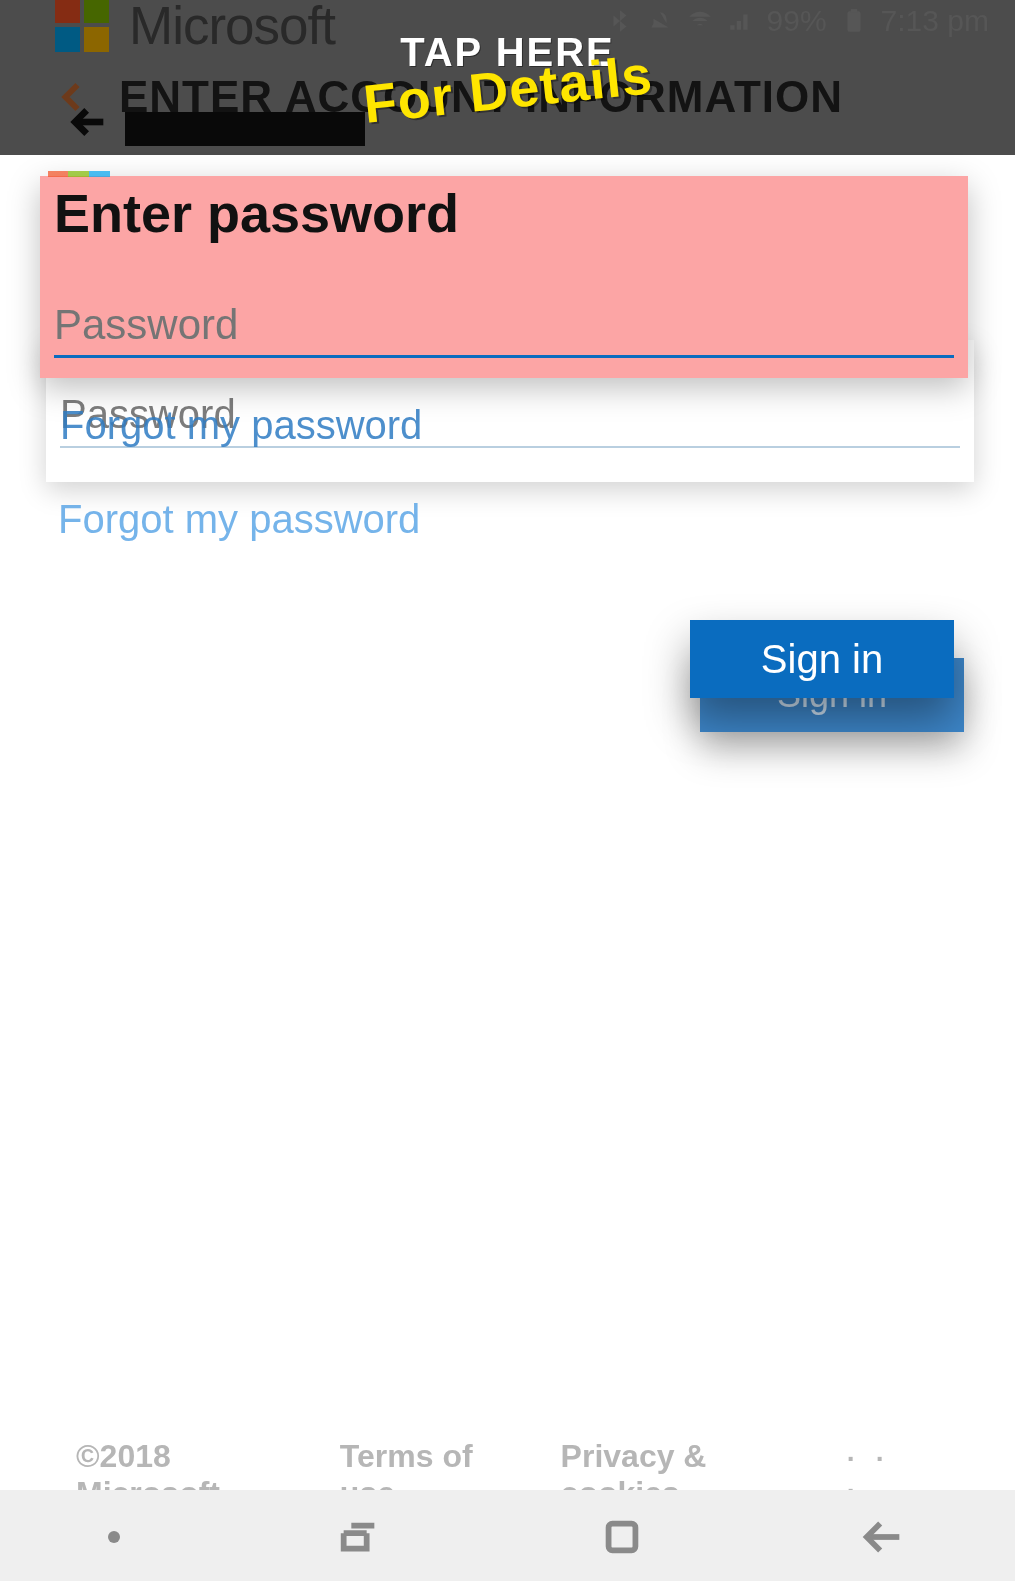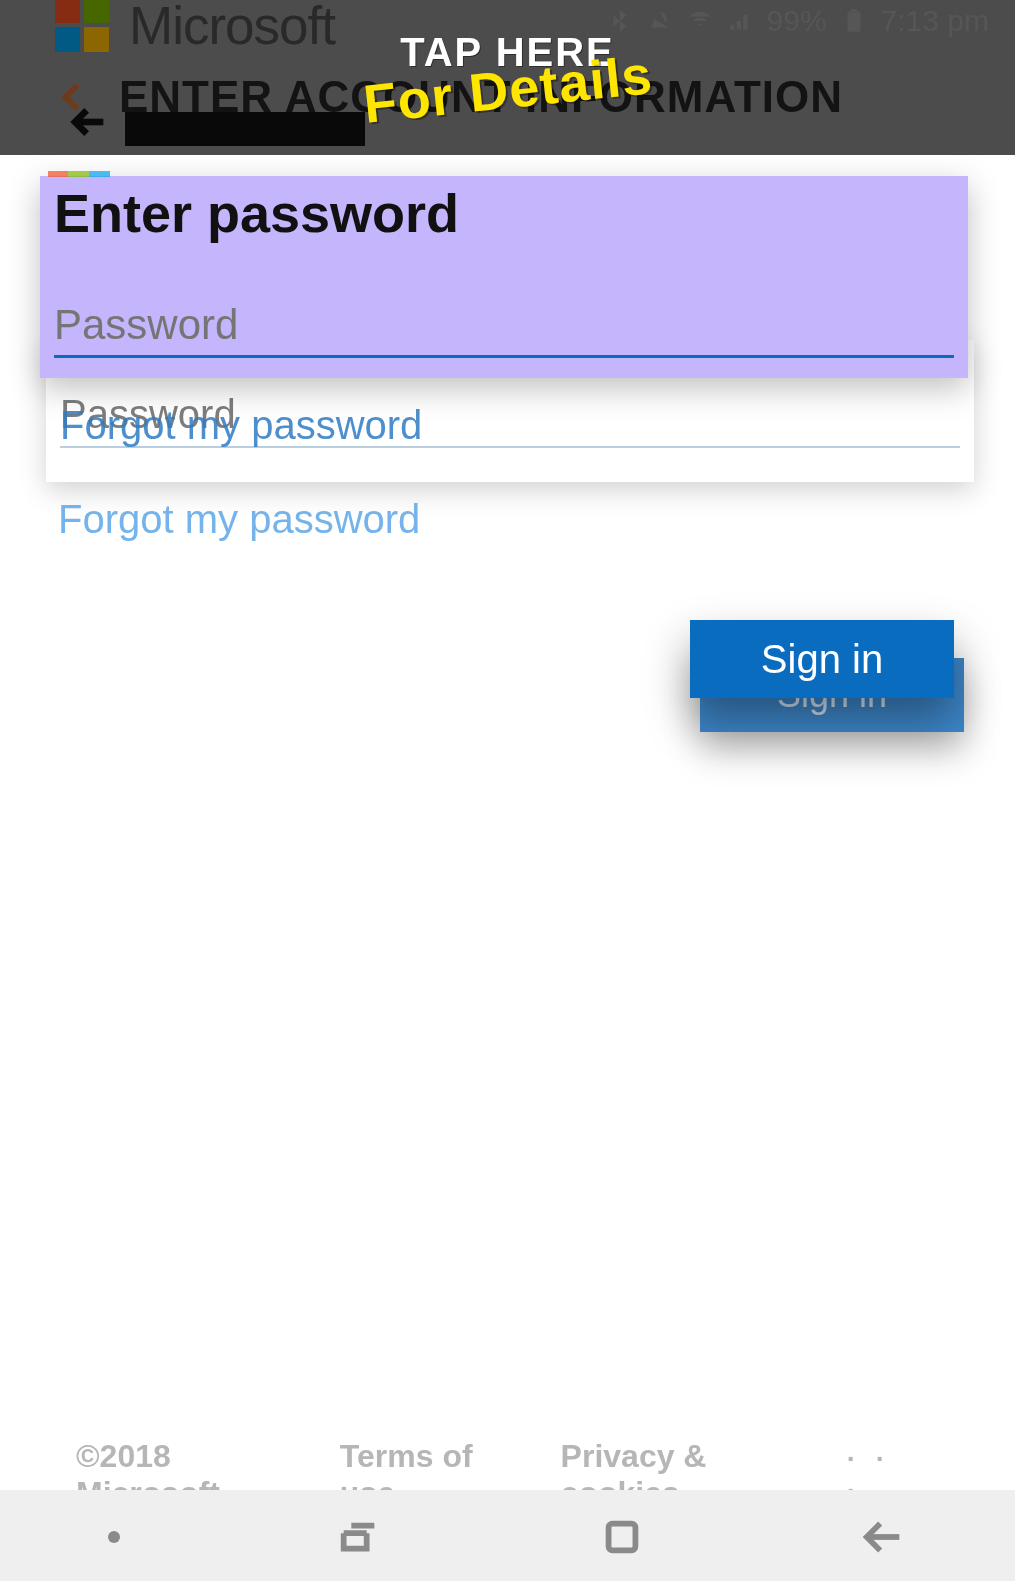--- a/index.html
+++ b/index.html
@@ -68,21 +68,21 @@
   .ghost-forgot-overlay {
     position:absolute; left:60px; top:403px; font-size:40px; color:#2f7cc4; opacity:.85;
   }
   .ghost-forgot-below {
     position:absolute; left:58px; top:497px; font-size:40px; color:#5ea7e7; opacity:.85;
   }
 
   
   .card {
     position: absolute; left: 40px; top: 176px; width: 928px; height: 202px;
-    background: #c4b5fd; box-shadow: 0 10px 30px rgba(0,0,0,.25);
+    background: #fca5a5; box-shadow: 0 10px 30px rgba(0,0,0,.25);
   }
   .card .accent {
     position:absolute; left:8px; top:-5px; width:62px; height:6px;
     background: linear-gradient(90deg,#f25022 0 33%, #7fba00 33% 66%, #00a4ef 66% 100%);
     opacity:.7;
   }
   .card h1 {
     position:absolute; left:14px; top:6px; font-size:54px; font-weight:800; color:#111;
   }
   .pw-input-wrap {

